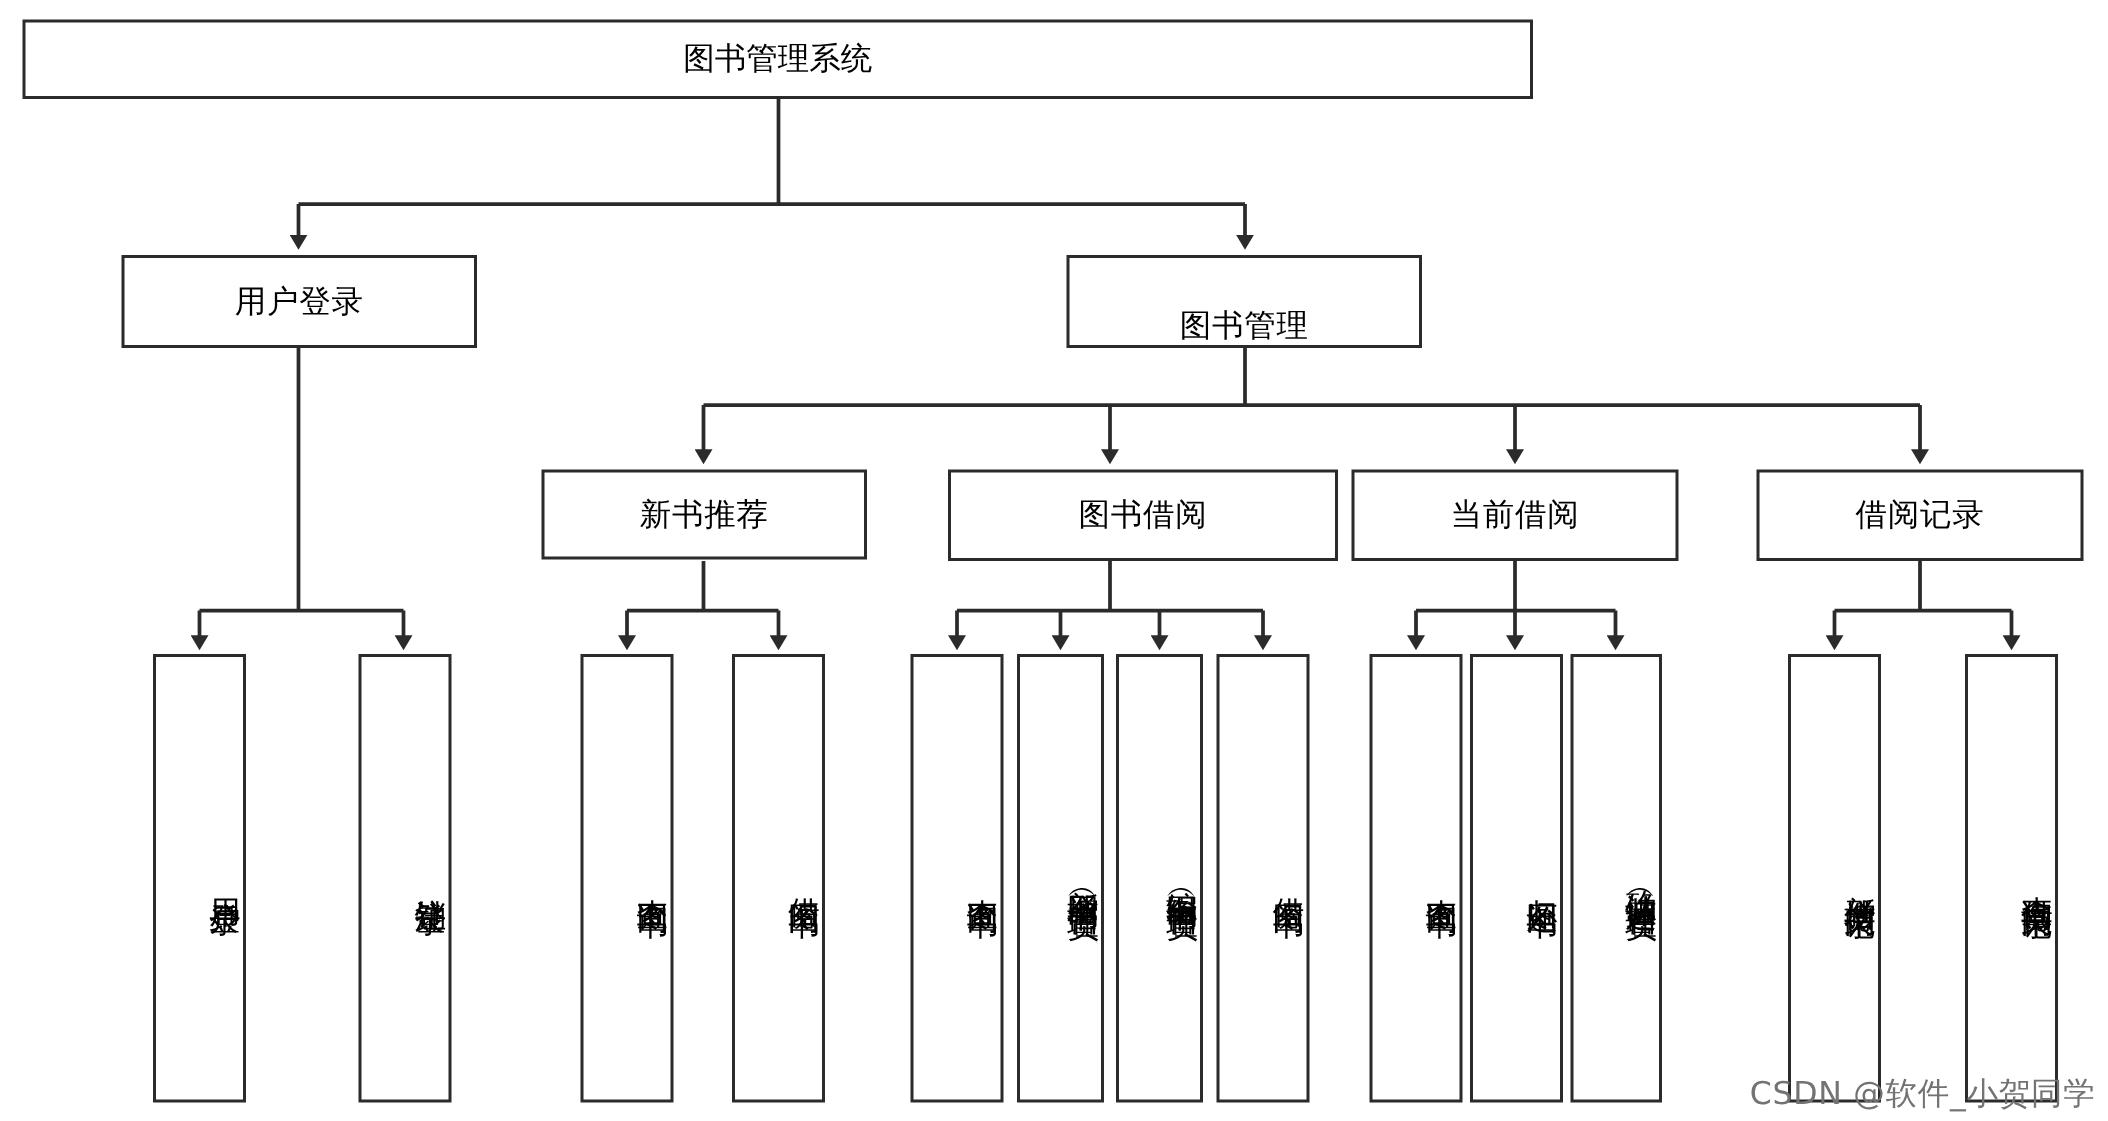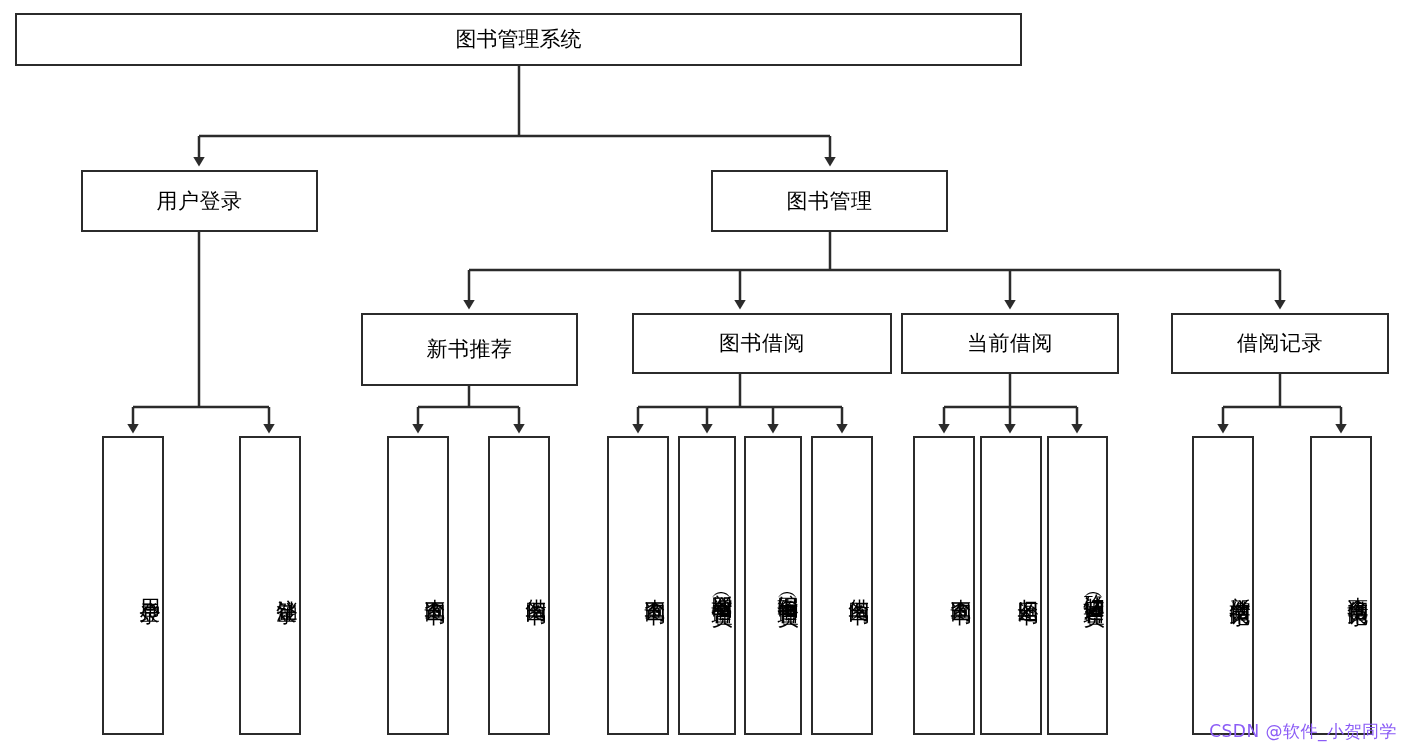--- a/index.html
+++ b/index.html
@@ -56,22 +56,22 @@
   .node.v .label {
     writing-mode: vertical-rl;
     text-orientation: upright;
     display: block;
     max-height: 100%;
   }
   .watermark {
     position: absolute;
     right: 8px;
     bottom: 4px;
-    font-size: 17px;
-    color: #8b5cf6;
+    font-size: 21px;
+    color: #737373;
     white-space: nowrap;
     letter-spacing: 0.5px;
     pointer-events: none;
   }
 </style>
 </head>
 <body>
 
 <div id="diagram-root">
 
@@ -127,25 +127,25 @@
     </g>
   </svg>
 
   <div class="node root" style="left:15px; top:13px; width:1007px; height:53px;">
     <span class="label">图书管理系统</span>
   </div>
 
   <div class="node h" style="left:81px; top:170px; width:237px; height:62px;">
     <span class="label">用户登录</span>
   </div>
-  <div class="node h" style="left:711px; top:170px; width:237px; height:62px;">
+  <div class="node h" style="left:711px; top:170px; width:237px; height:62px;align-items:flex-end;">
     <span class="label">图书管理</span>
   </div>
 
-  <div class="node h" style="left:361px; top:313px; width:217px; height:73px;">
+  <div class="node h" style="left:361px; top:313px; width:217px; height:60px;">
     <span class="label">新书推荐</span>
   </div>
   <div class="node h" style="left:632px; top:313px; width:260px; height:61px;">
     <span class="label">图书借阅</span>
   </div>
   <div class="node h" style="left:901px; top:313px; width:218px; height:61px;">
     <span class="label">当前借阅</span>
   </div>
   <div class="node h" style="left:1171px; top:313px; width:218px; height:61px;">
     <span class="label">借阅记录</span>

